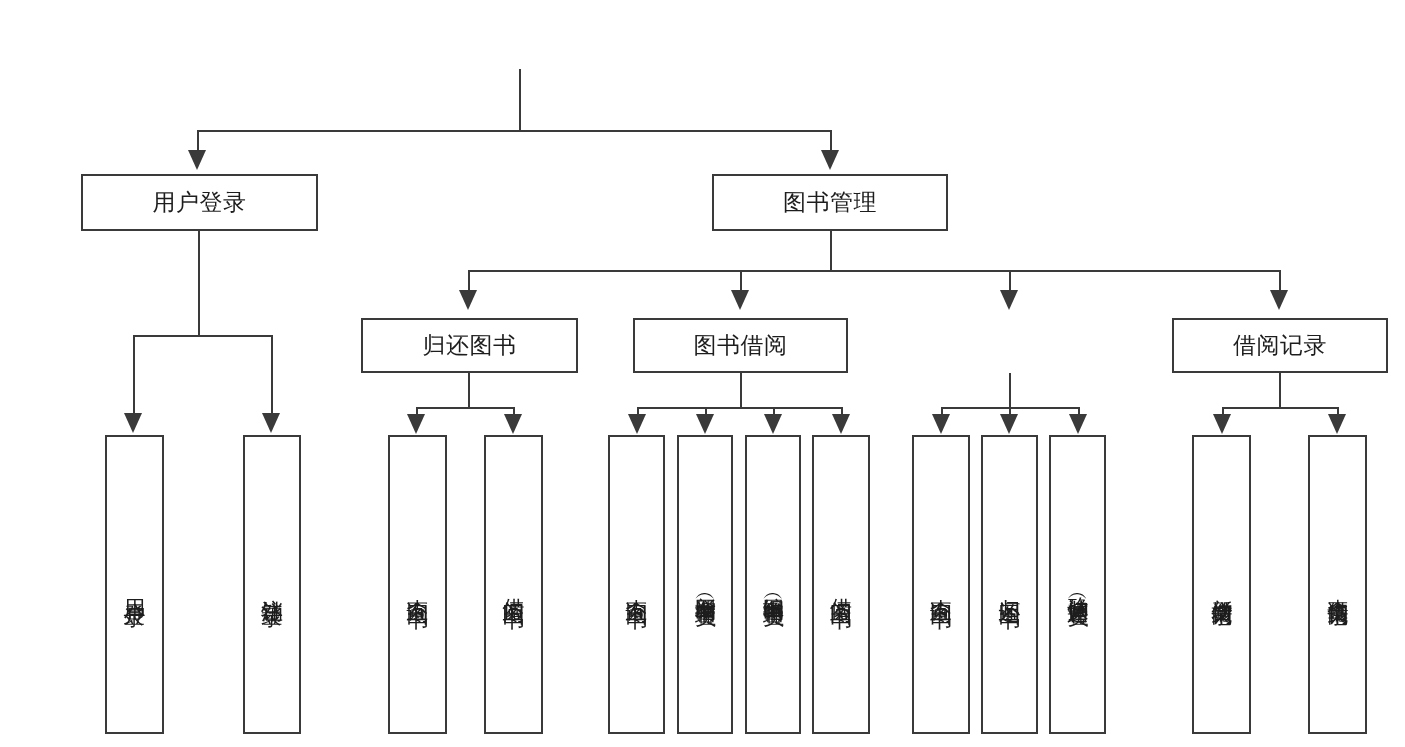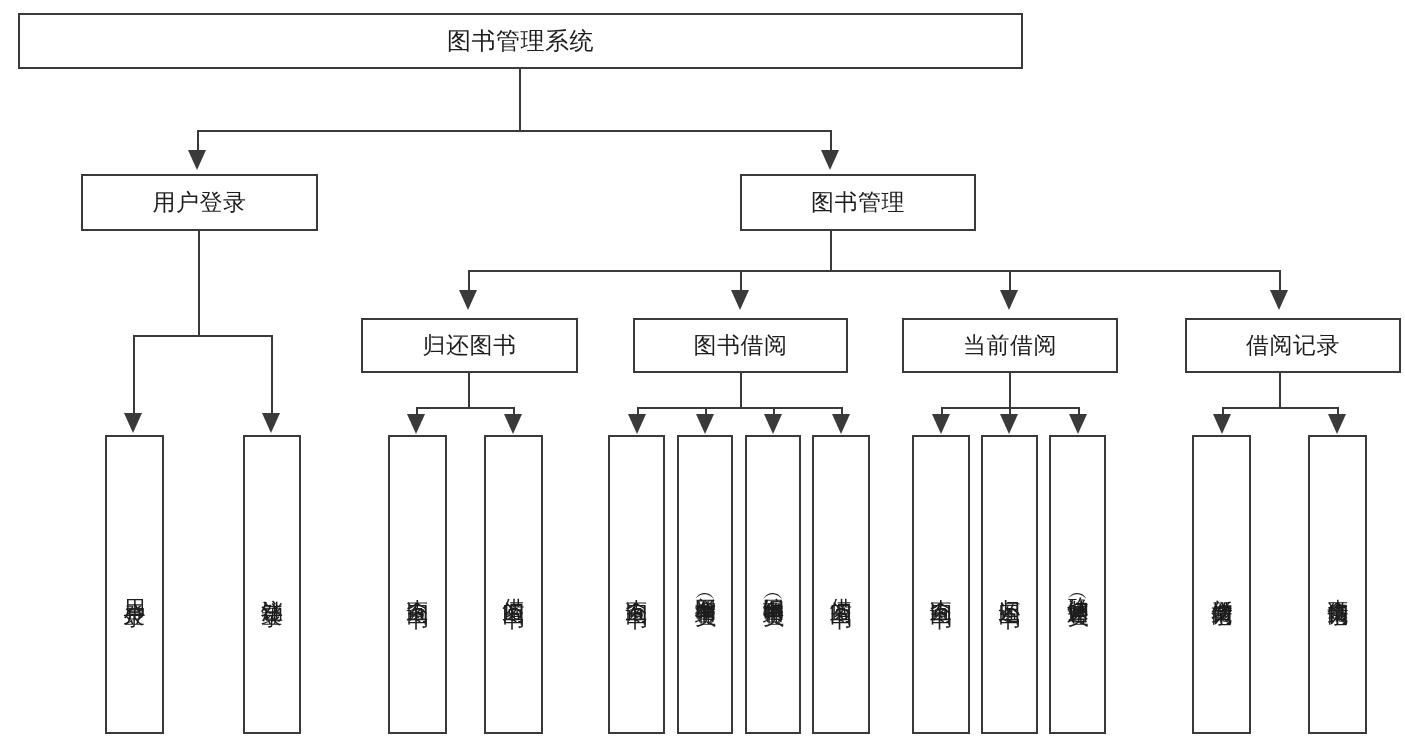--- a/index.html
+++ b/index.html
@@ -82,35 +82,32 @@
     font-size: 19px;
     white-space: nowrap;
     letter-spacing: 0.5px;
   }
 </style>
 </head>
 <body>
 
 <div id="canvas">
 
-  <div class="node horiz root" style="left:18px; top:13px; width:1005px; height:56px;">
-    <span class="node-label">图书管理系统</span>
-  </div>
 
   <div class="vline" style="left:519px; top:69px; height:62px;"></div>
   <div class="hline" style="left:197px; top:130px; width:634px;"></div>
   <div class="vline" style="left:197px; top:130px; height:22px;"></div>
   <div class="arrow" style="left:188px; top:150px;"></div>
   <div class="vline" style="left:830px; top:130px; height:22px;"></div>
   <div class="arrow" style="left:821px; top:150px;"></div>
 
   <div class="node horiz" style="left:81px; top:174px; width:237px; height:57px;">
     <span class="node-label">用户登录</span>
   </div>
-  <div class="node horiz" style="left:740px; top:174px; width:236px; height:57px;">
+  <div class="node horiz" style="left:712px; top:174px; width:236px; height:57px;">
     <span class="node-label">图书管理</span>
   </div>
 
   <div class="vline" style="left:198px; top:231px; height:105px;"></div>
   <div class="hline" style="left:133px; top:335px; width:138px;"></div>
   <div class="vline" style="left:133px; top:335px; height:80px;"></div>
   <div class="arrow" style="left:124px; top:413px;"></div>
   <div class="vline" style="left:271px; top:335px; height:80px;"></div>
   <div class="arrow" style="left:262px; top:413px;"></div>
 
@@ -124,24 +121,21 @@
   <div class="arrow" style="left:1000px; top:290px;"></div>
   <div class="vline" style="left:1279px; top:270px; height:22px;"></div>
   <div class="arrow" style="left:1270px; top:290px;"></div>
 
   <div class="node horiz" style="left:361px; top:318px; width:217px; height:55px;">
     <span class="node-label">归还图书</span>
   </div>
   <div class="node horiz" style="left:633px; top:318px; width:215px; height:55px;">
     <span class="node-label">图书借阅</span>
   </div>
-  <div class="node horiz" style="left:902px; top:318px; width:216px; height:55px;">
-    <span class="node-label">当前借阅</span>
-  </div>
-  <div class="node horiz" style="left:1172px; top:318px; width:216px; height:55px;margin-left:13px;">
+  <div class="node horiz" style="left:1172px; top:318px; width:216px; height:55px;">
     <span class="node-label">借阅记录</span>
   </div>
 
   <div class="vline" style="left:468px; top:373px; height:35px;"></div>
   <div class="hline" style="left:416px; top:407px; width:97px;"></div>
   <div class="vline" style="left:416px; top:407px; height:9px;"></div>
   <div class="arrow" style="left:407px; top:414px;"></div>
   <div class="vline" style="left:513px; top:407px; height:9px;"></div>
   <div class="arrow" style="left:504px; top:414px;"></div>
 

